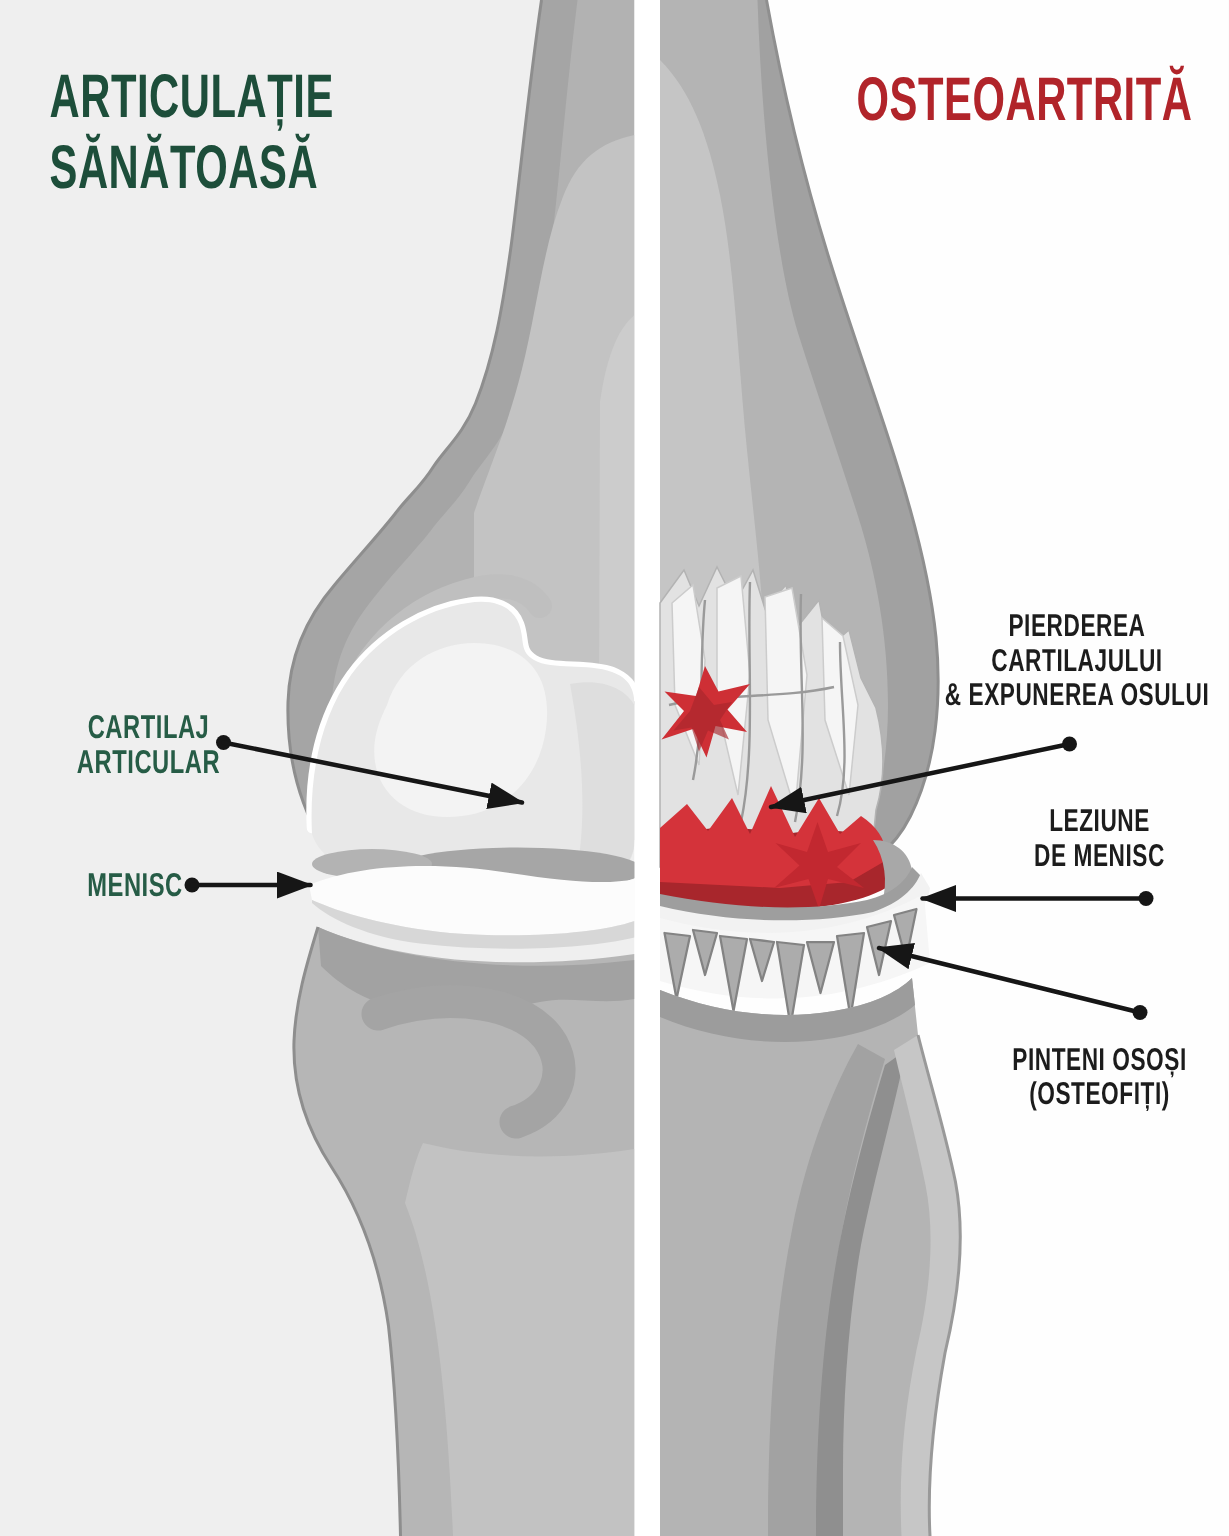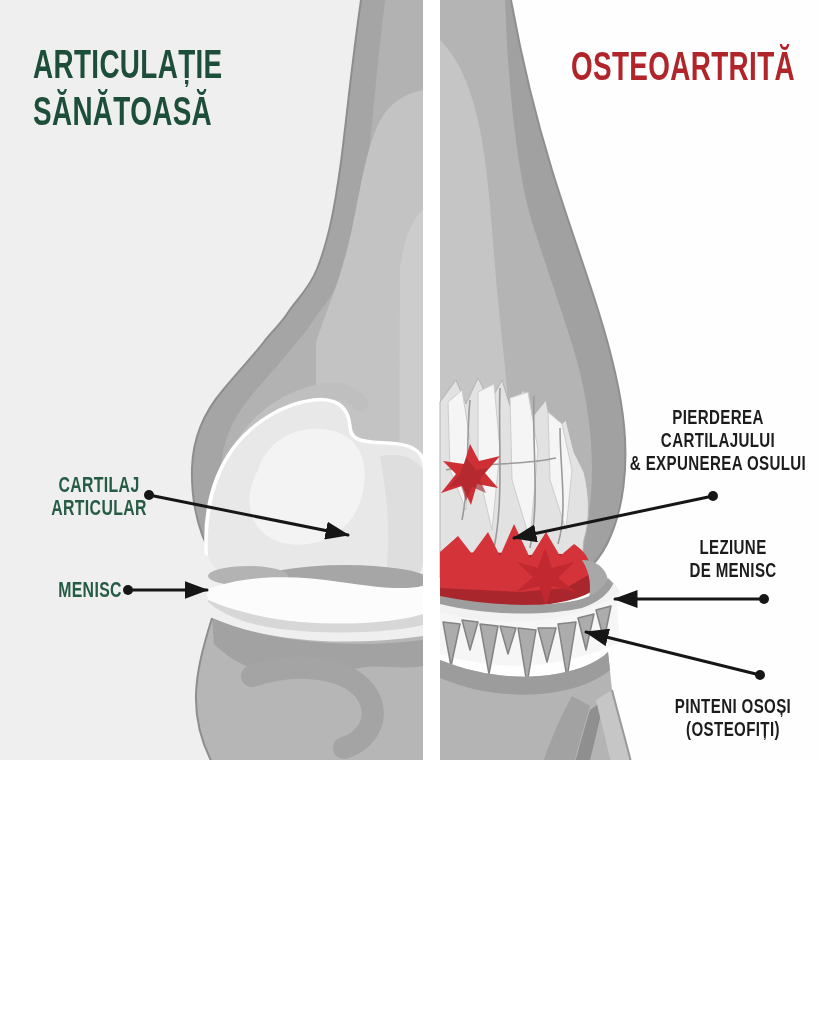--- a/index.html
+++ b/index.html
@@ -1,16 +1,16 @@
 <!DOCTYPE html>
 <html><head>
 <meta charset="utf-8">
 <style>
   html,body{margin:0;padding:0;background:#ffffff;}
-  .stage{position:relative;width:819px;height:760px;overflow:hidden;background:#ffffff;}
+  .stage{position:relative;width:819px;height:1024px;overflow:hidden;background:#ffffff;}
   svg{display:block;}
   svg text{
     font-family:"Liberation Sans", sans-serif;
     font-weight:700;
     letter-spacing:0.5px;
   }
   .title-text{font-size:41px;}
   .label-text{font-size:22px;}
   .label-text-sm{font-size:21px;}
 </style>

